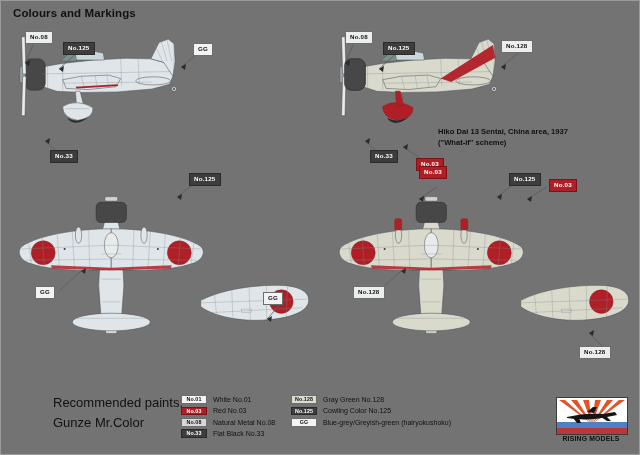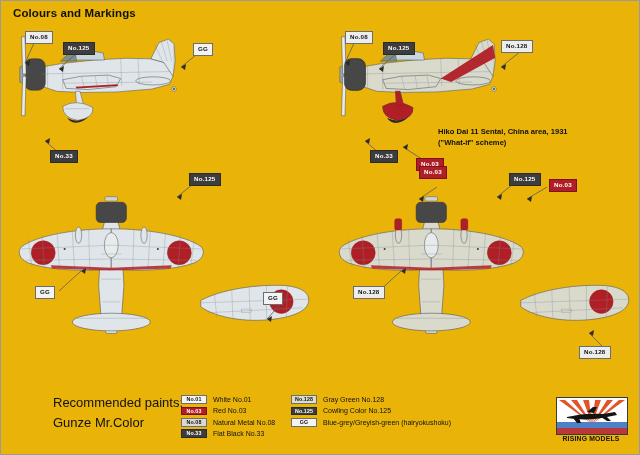--- a/index.html
+++ b/index.html
@@ -1,20 +1,20 @@
 <!DOCTYPE html>
 <html><head>
 <meta charset="utf-8">
 <style>
   html,body{margin:0;padding:0;background:#fff;}
   body{width:640px;height:455px;overflow:hidden;
        font-family:"Liberation Sans","DejaVu Sans",sans-serif;
        color:#1a1a1a;position:relative;}
   #sheet{position:absolute;left:0;top:0;width:640px;height:455px;
-         background:#eab308;border:1px solid #9a9a9a;box-sizing:border-box;}
+         background:#737373;border:1px solid #9a9a9a;box-sizing:border-box;}
 
   
   #title{position:absolute;left:12px;top:6px;font-size:11.5px;font-weight:bold;
          letter-spacing:.1px;color:#111;}
 
   
   .cal{position:absolute;font-size:6.2px;font-weight:bold;line-height:1;
        padding:2px 4px 2.4px 4px;white-space:nowrap;letter-spacing:.2px;
        border:1px solid #4a4a4a;box-sizing:border-box;}
   .cal.light{background:#eceded;color:#111;border-color:#6d6d6d;}
@@ -258,21 +258,21 @@
   <div class="cal dark" style="left:188px; top:172px;">No.125</div>
   <div class="cal ggc" style="left:34px;  top:285px;">GG</div>
   <div class="cal ggc" style="left:262px; top:291px;">GG</div>
 
   <div class="cal red" style="left:418px; top:165px;">No.03</div>
   <div class="cal dark" style="left:508px; top:172px;">No.125</div>
   <div class="cal red" style="left:548px; top:178px;">No.03</div>
   <div class="cal light" style="left:352px; top:285px;">No.128</div>
   <div class="cal light" style="left:578px; top:345px;">No.128</div>
 
-  <div class="caption" style="left:437px;top:125px;width:200px;white-space:pre-line;">Hiko Dai  11 Sentai, China area, 1931
+  <div class="caption" style="left:437px;top:125px;width:200px;white-space:pre-line;">Hiko Dai  13 Sentai, China area, 1937
 ("What-if" scheme)</div>
 
   <div id="recTitle">Recommended paints:
 Gunze Mr.Color</div>
 
   <div class="legcol" style="left:180px;top:394px;">
     <div class="legrow">
       <div class="sw" style="background:#f4f4f2;color:#111;">No.01</div>
       <div class="legtxt">White No.01</div>
     </div>

